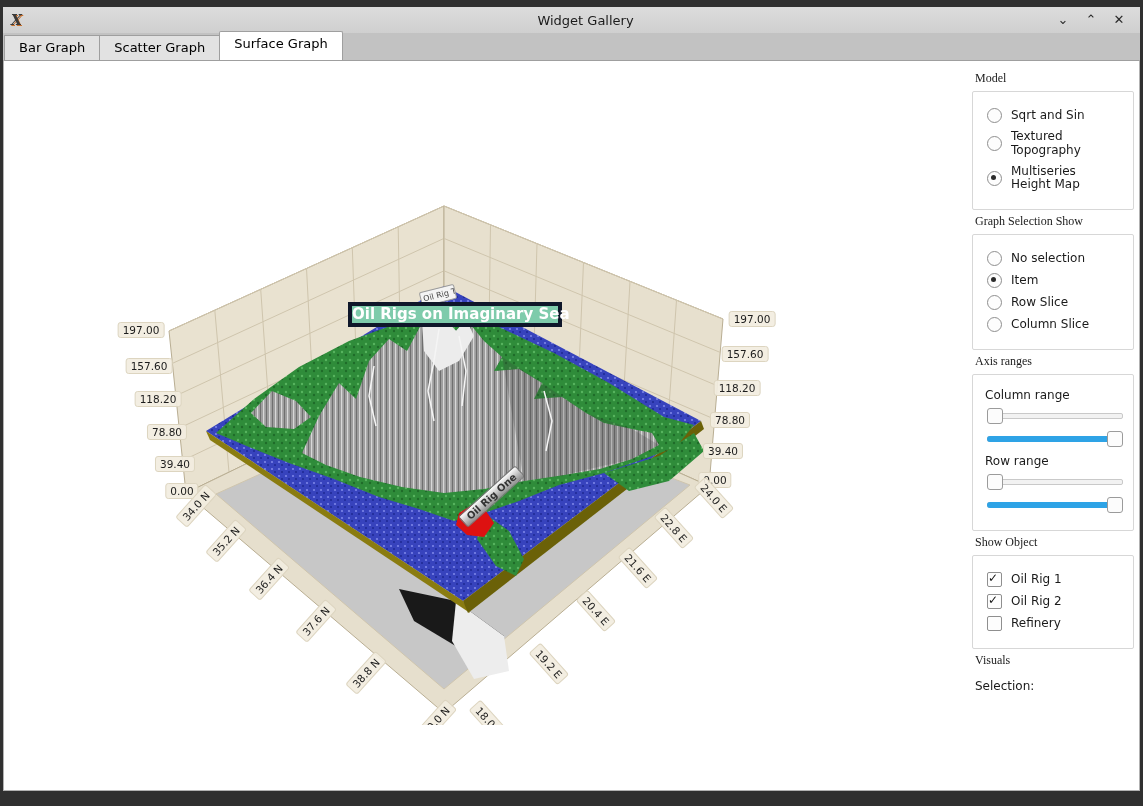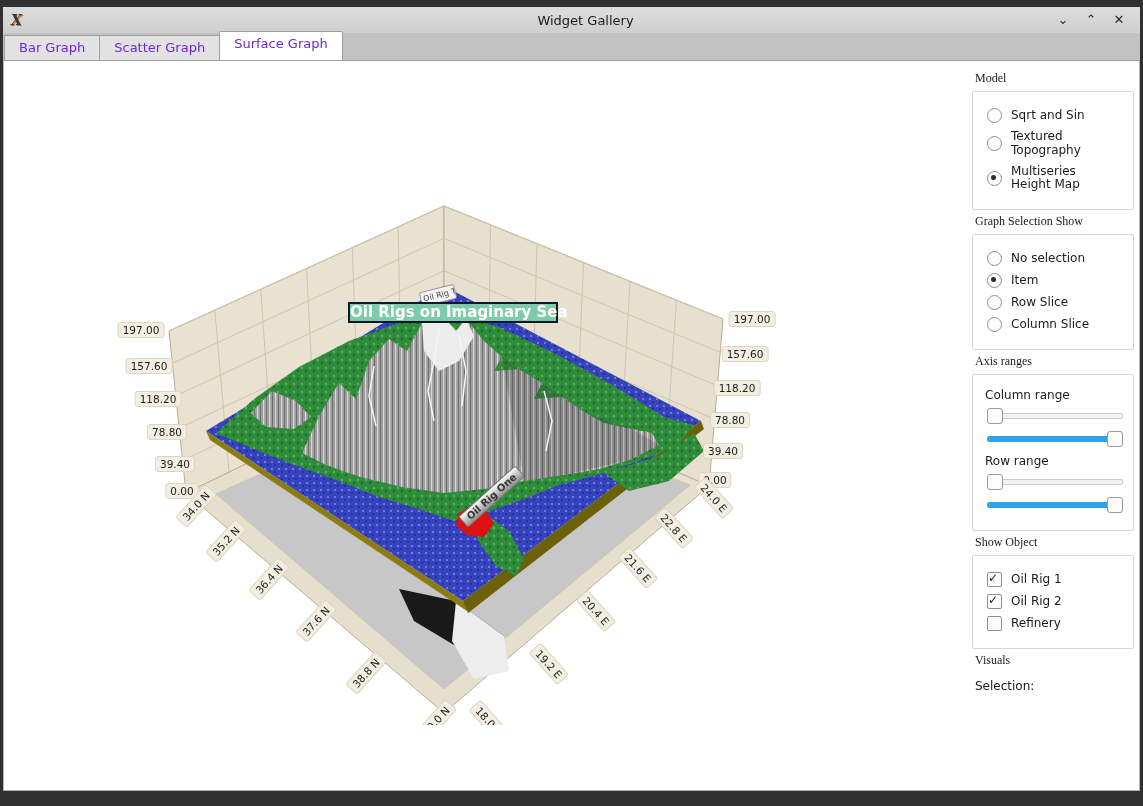--- a/index.html
+++ b/index.html
@@ -13,35 +13,35 @@
   .titlebar{height:26px;background:linear-gradient(#dcdcdc,#cfcfcf);
     display:flex;align-items:center;position:relative;}
   .app-icon{width:16px;height:16px;margin-left:8px;font:italic bold 14px "DejaVu Serif",serif;
     color:#3a3a3a;text-shadow:1px 1px 0 #c96f2a;line-height:16px;}
   .win-title{position:absolute;left:0;right:0;text-align:center;
     font-size:13px;color:#1b1b1b;padding-left:28px;}
   .win-controls{margin-left:auto;display:flex;gap:10px;padding-right:12px;z-index:2;}
   .win-btn{font-size:13px;color:#2b2b2b;width:18px;text-align:center;cursor:default;line-height:24px;}
   
   .tabbar{height:27px;background:#c2c2c2;display:flex;align-items:flex-end;padding-left:1px;}
-  .tab{font-size:13px;color:#6d28d9;padding:4px 14px 5px 14px;background:#e2e2e2;
+  .tab{font-size:13px;color:#000000;padding:4px 14px 5px 14px;background:#e2e2e2;
     border:1px solid #9f9f9f;border-bottom:none;margin-right:-1px;height:15px;margin-top:4px;}
   .tab.active{background:#ffffff;height:19px;margin-top:0;position:relative;z-index:2;
     border-top-left-radius:2px;border-top-right-radius:2px;}
   
   .content{position:relative;height:729px;background:#ffffff;border:1px solid #b2b2b2;border-top-color:#9f9f9f;}
   .graph-area{position:absolute;left:0;top:0;width:963px;height:664px;overflow:hidden;}
   
   .tick{position:absolute;transform:translate(-50%,-50%);
     background:rgba(242,237,223,.92);border:1px solid #ddd5c0;border-radius:3px;
     font-size:10.5px;color:#1c1c1c;padding:1px 4px;white-space:nowrap;}
   .tick.rot-l{transform:translate(-50%,-50%) rotate(-48deg);}
   .tick.rot-r{transform:translate(-50%,-50%) rotate(48deg);}
   .surface-title{position:absolute;left:344px;top:241px;width:206px;height:17px;
-    background:#7ecbab;border:2px solid #0f172a;color:#ffffff;
+    background:#7ecbab;border:4px solid #0f172a;color:#ffffff;
     font-size:15px;font-weight:bold;text-align:center;line-height:17px;white-space:nowrap;}
   .hidden-label{position:absolute;left:416px;top:227px;width:30px;height:13px;overflow:hidden;
     background:#f4f4f4;border:1px solid #9a9a9a;border-radius:2px;transform:rotate(-14deg);
     font-size:8px;color:#444;line-height:13px;padding:0 2px;white-space:nowrap;}
   .rig-label{position:absolute;left:449px;top:428px;transform:rotate(-42deg);
     background:linear-gradient(#fdfdfd,#8f8f8f);border:1px solid #777;border-radius:3px;
     font-size:10px;font-weight:bold;color:#333;padding:1px 6px;white-space:nowrap;}
   
   .side-panel{position:absolute;left:968px;top:6px;width:162px;font-size:12px;color:#1a1a1a;}
   .section-label{margin:4px 0 5px 3px;font-family:Liberation Serif, serif;}

